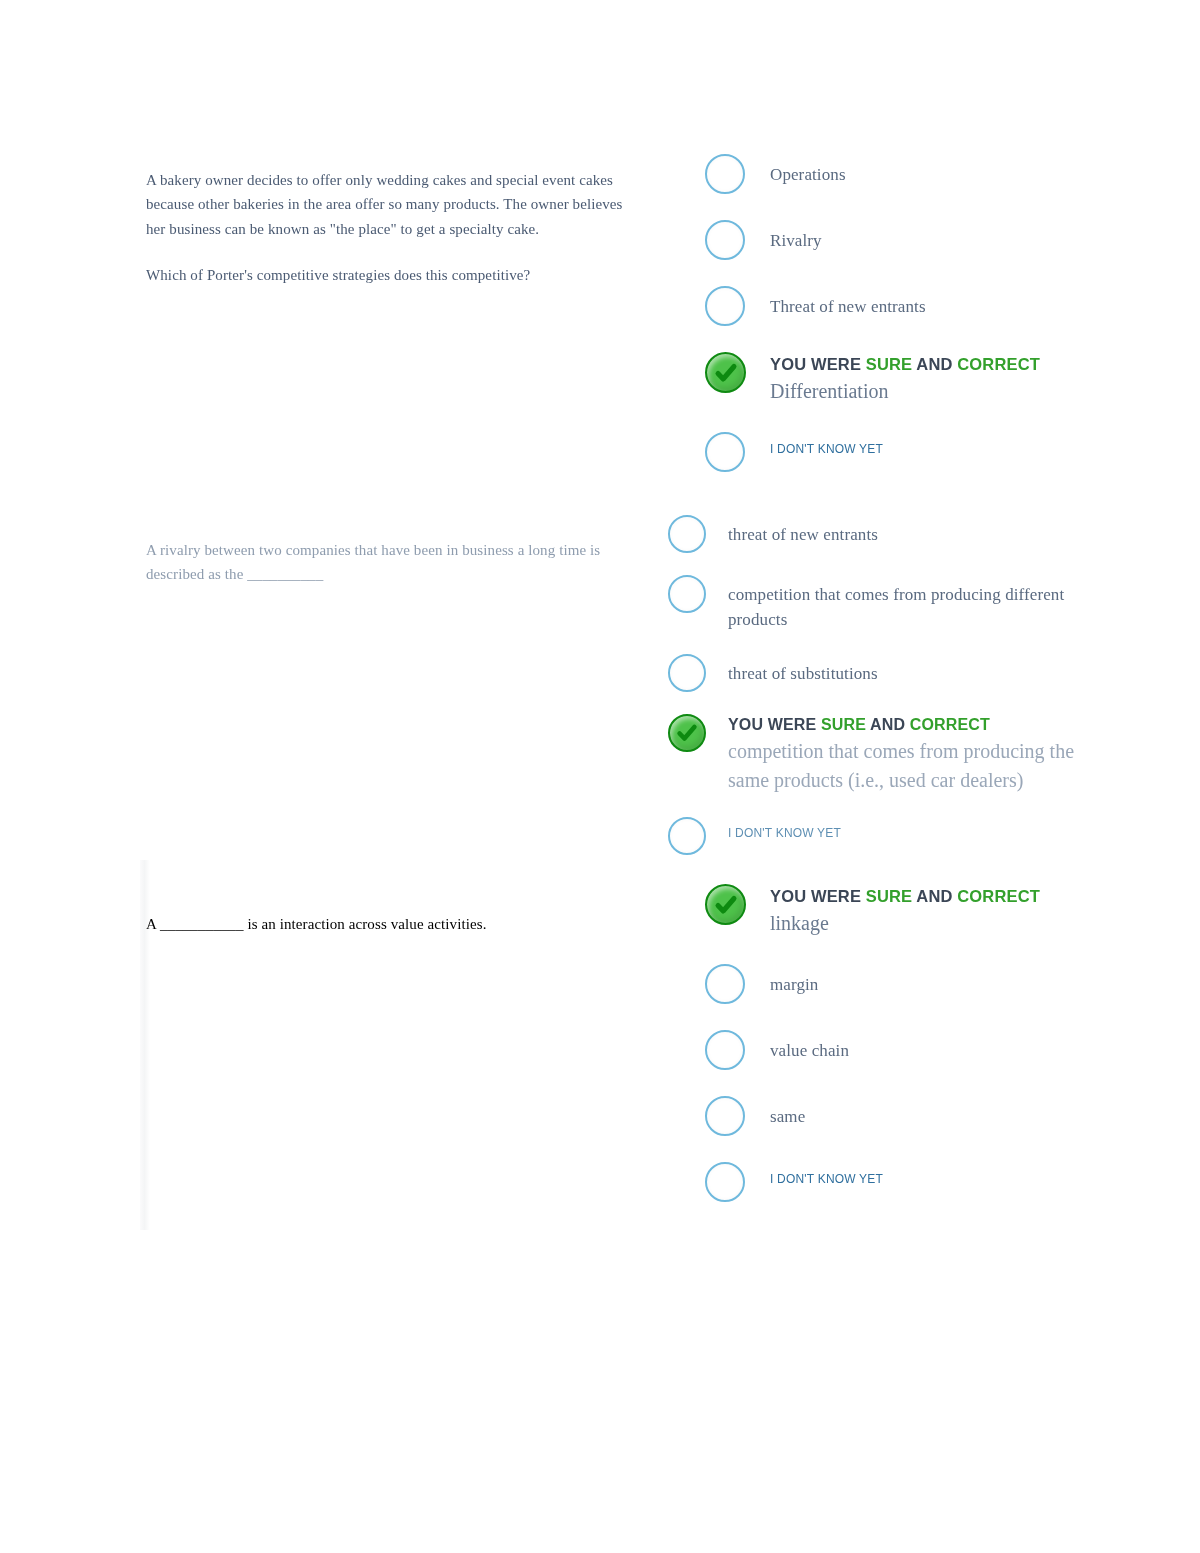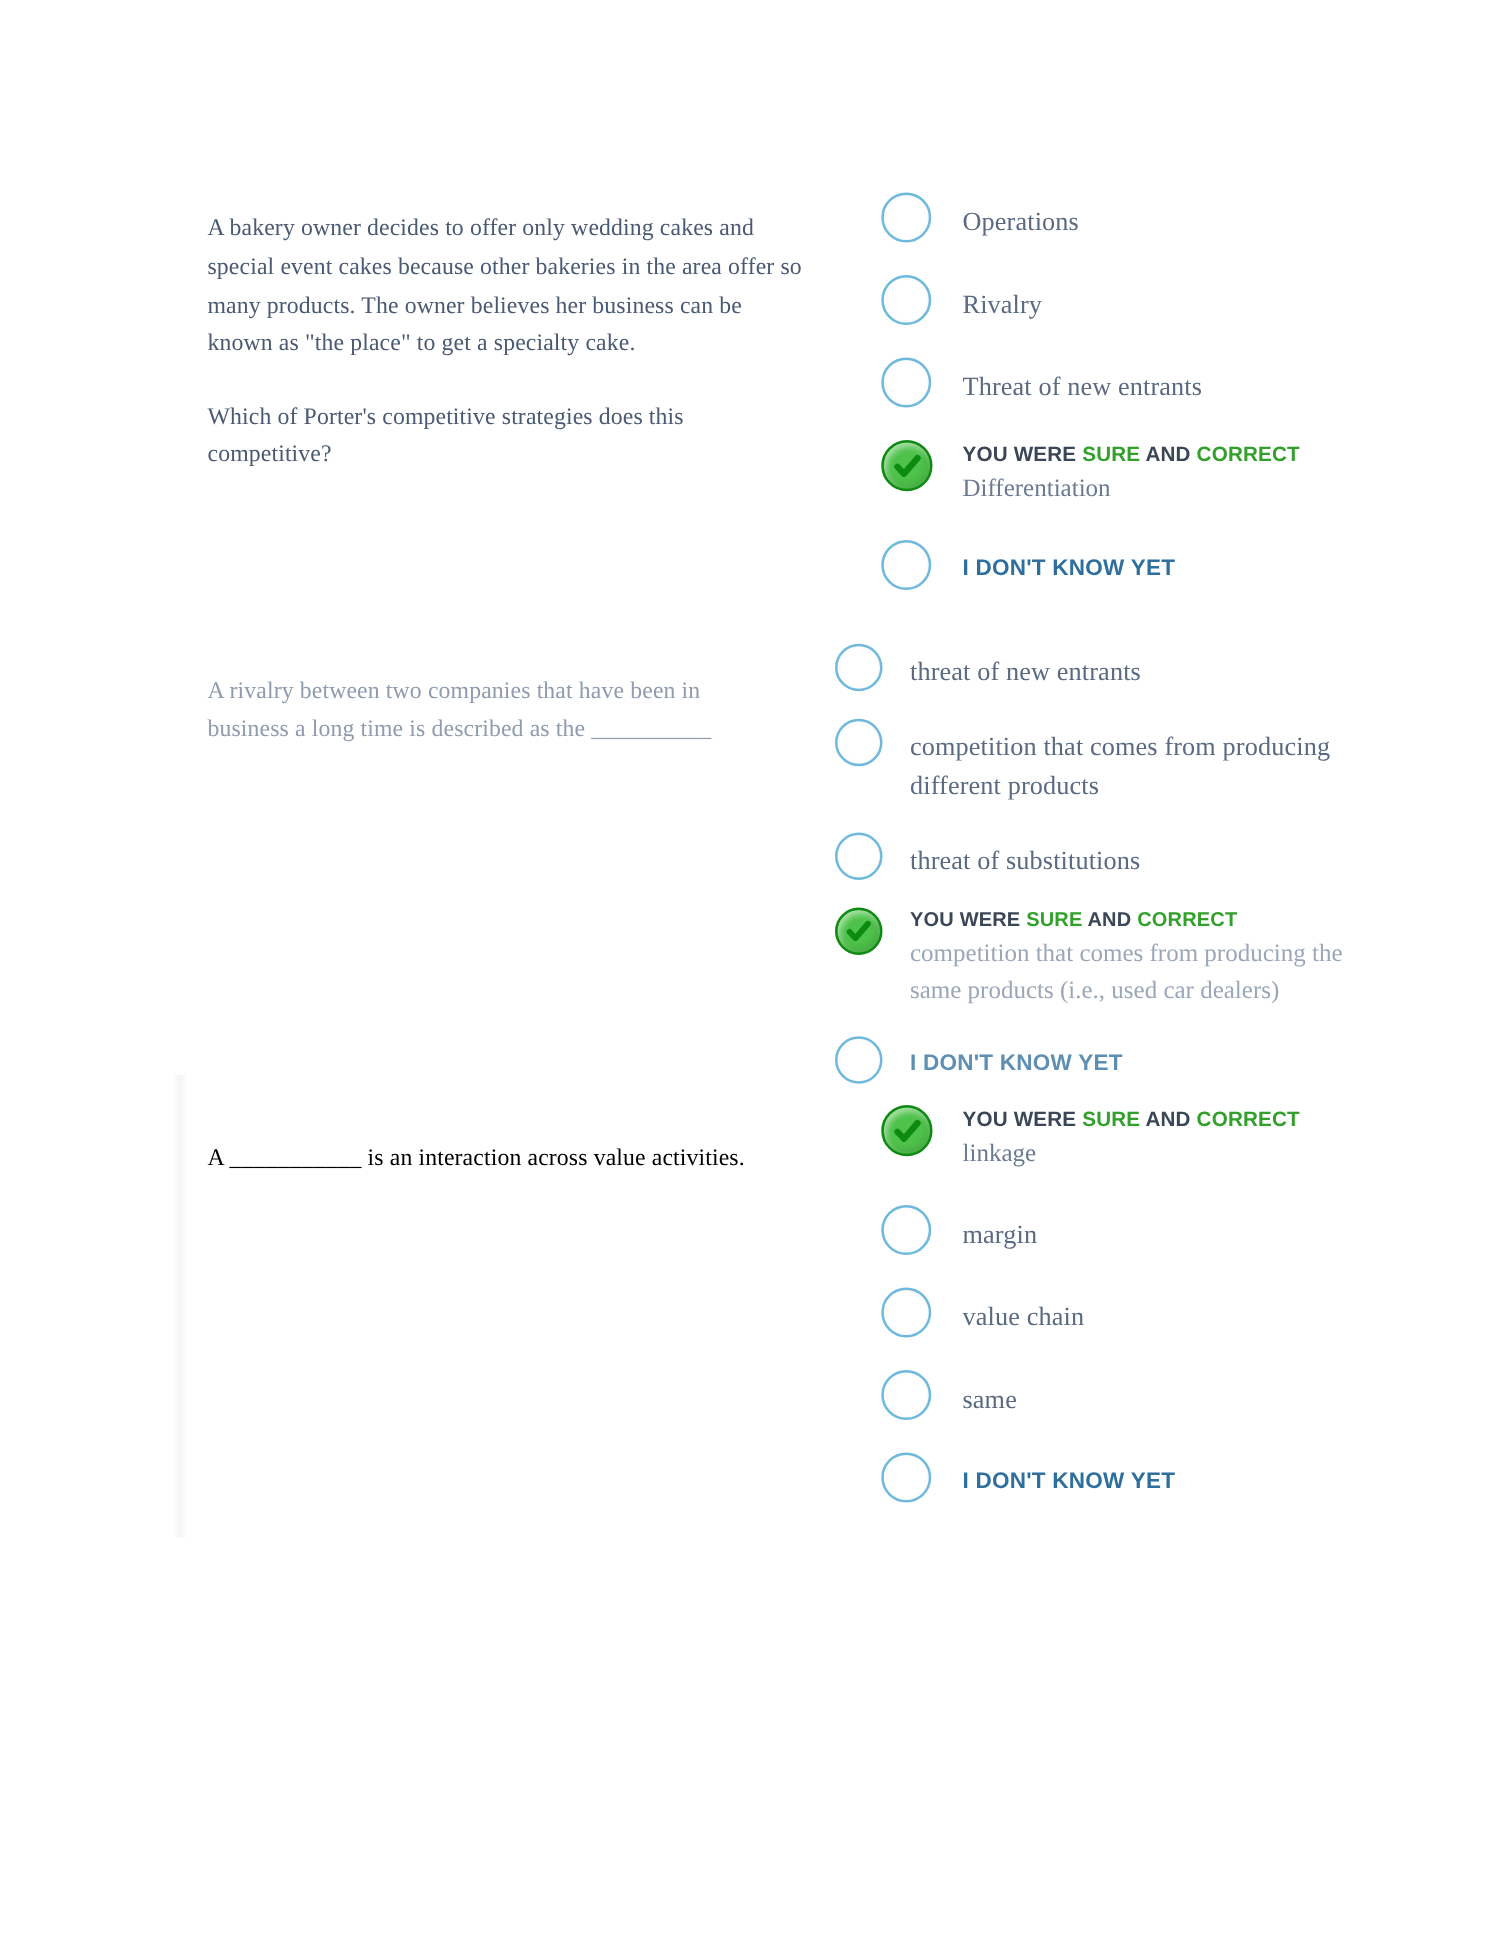--- a/index.html
+++ b/index.html
@@ -27,25 +27,24 @@
     pointer-events: none;
   }
 
   .question-block {
     position: absolute;
     display: flex;
   }
 
   .q-text {
     color: #4a5a72;
-    font-size: 19px;
+    font-size: 15px;
     line-height: 1.62;
     font-family: "Liberation Serif", "DejaVu Serif", serif;
     letter-spacing: .1px;
-    margin-left: 20px;
   }
   .q-text p { margin: 0; }
   .q-text p + p { margin-top: 1.45em; }
 
   .options { display: flex; flex-direction: column; }
 
   .option {
     display: flex;
     align-items: flex-start;
   }
@@ -68,41 +67,41 @@
     background: #4ec24a;
     border: 2px solid #0f8a12;
     position: relative;
     box-shadow: inset -2px -3px 6px rgba(0,0,0,0.12),
                 inset 2px 3px 5px rgba(255,255,255,0.55);
   }
   .check svg { position: absolute; left: 50%; top: 50%; transform: translate(-50%,-50%); }
 
   .opt-text {
     color: #5a6a80;
-    font-size: 21px;
+    font-size: 17px;
     line-height: 1.48;
     font-family: "Liberation Serif", "DejaVu Serif", serif;
     letter-spacing: .1px;
   }
 
   .banner {
     font-family: "Liberation Sans", "DejaVu Sans", sans-serif;
     font-weight: bold;
     font-size: 16.5px;
     letter-spacing: .15px;
     line-height: 1.25;
     white-space: nowrap;
   }
   .banner .dark  { color: #3b4656; }
   .banner .green { color: #33a02c; }
 
   .dontknow {
     font-family: "Liberation Sans", "DejaVu Sans", sans-serif;
-    font-weight: bold;
-    font-size: 18px;
+    font-weight: normal;
+    font-size: 12px;
     letter-spacing: .2px;
     color: #2f6f9e;
   }
   .dontknow.muted { color: #5e8fb3; }
 
   .correct-answer {
     color: #6a7a90;
     font-size: 20px;
     line-height: 1.45;
     margin-top: 2px;

